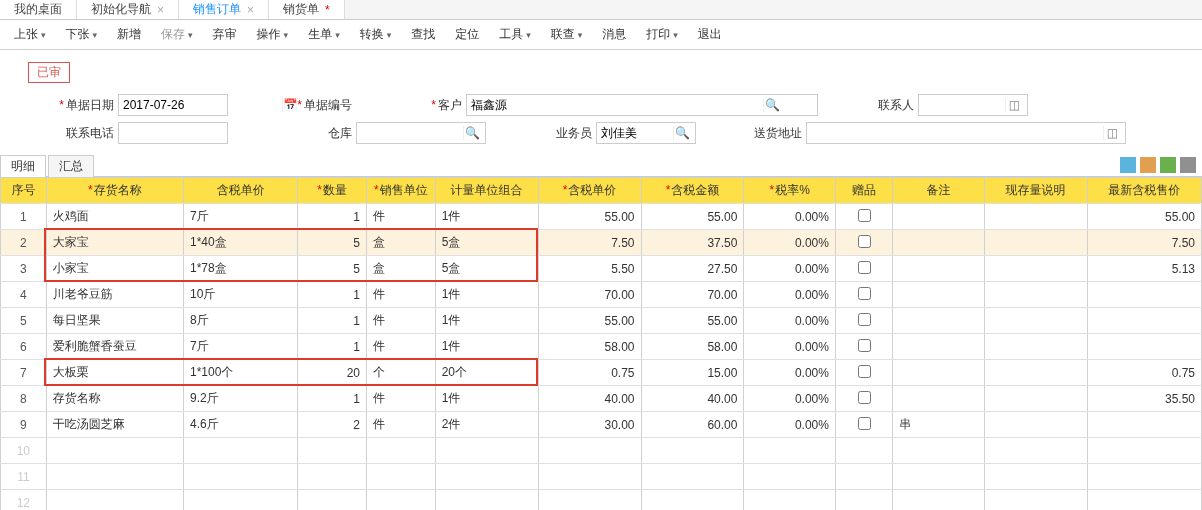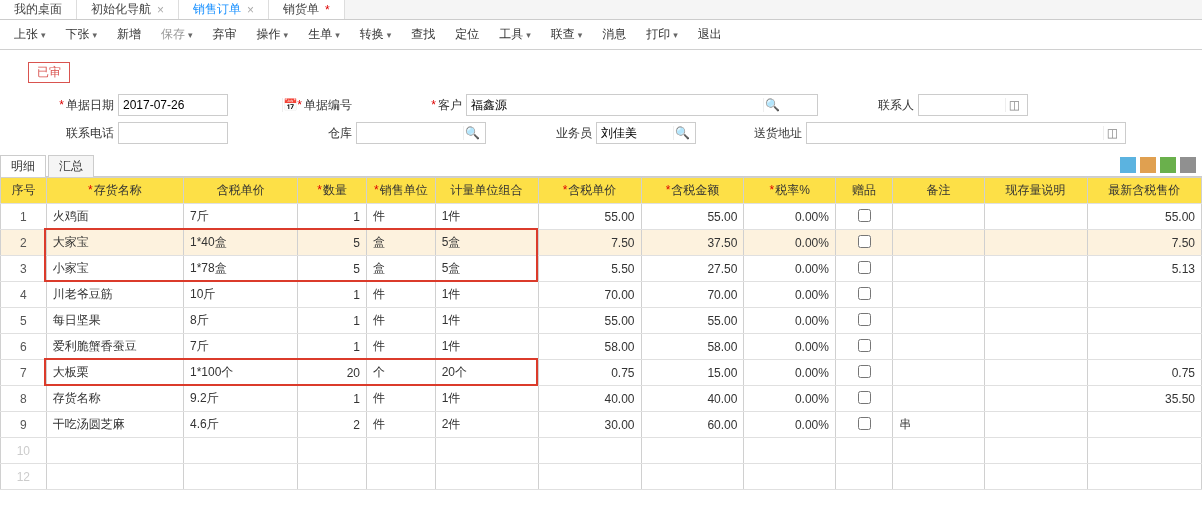--- a/index.html
+++ b/index.html
@@ -345,20 +345,35 @@
           <td></td>
           <td></td>
           <td></td>
           <td></td>
           <td></td>
           <td></td>
           <td></td>
           <td></td>
         </tr>
         <tr>
+          <td class="seq empty">11</td>
+          <td></td>
+          <td></td>
+          <td></td>
+          <td></td>
+          <td></td>
+          <td></td>
+          <td></td>
+          <td></td>
+          <td></td>
+          <td></td>
+          <td></td>
+          <td></td>
+        </tr>
+        <tr>
           <td class="seq empty">12</td>
           <td></td>
           <td></td>
           <td></td>
           <td></td>
           <td></td>
           <td></td>
           <td></td>
           <td></td>
           <td></td>

